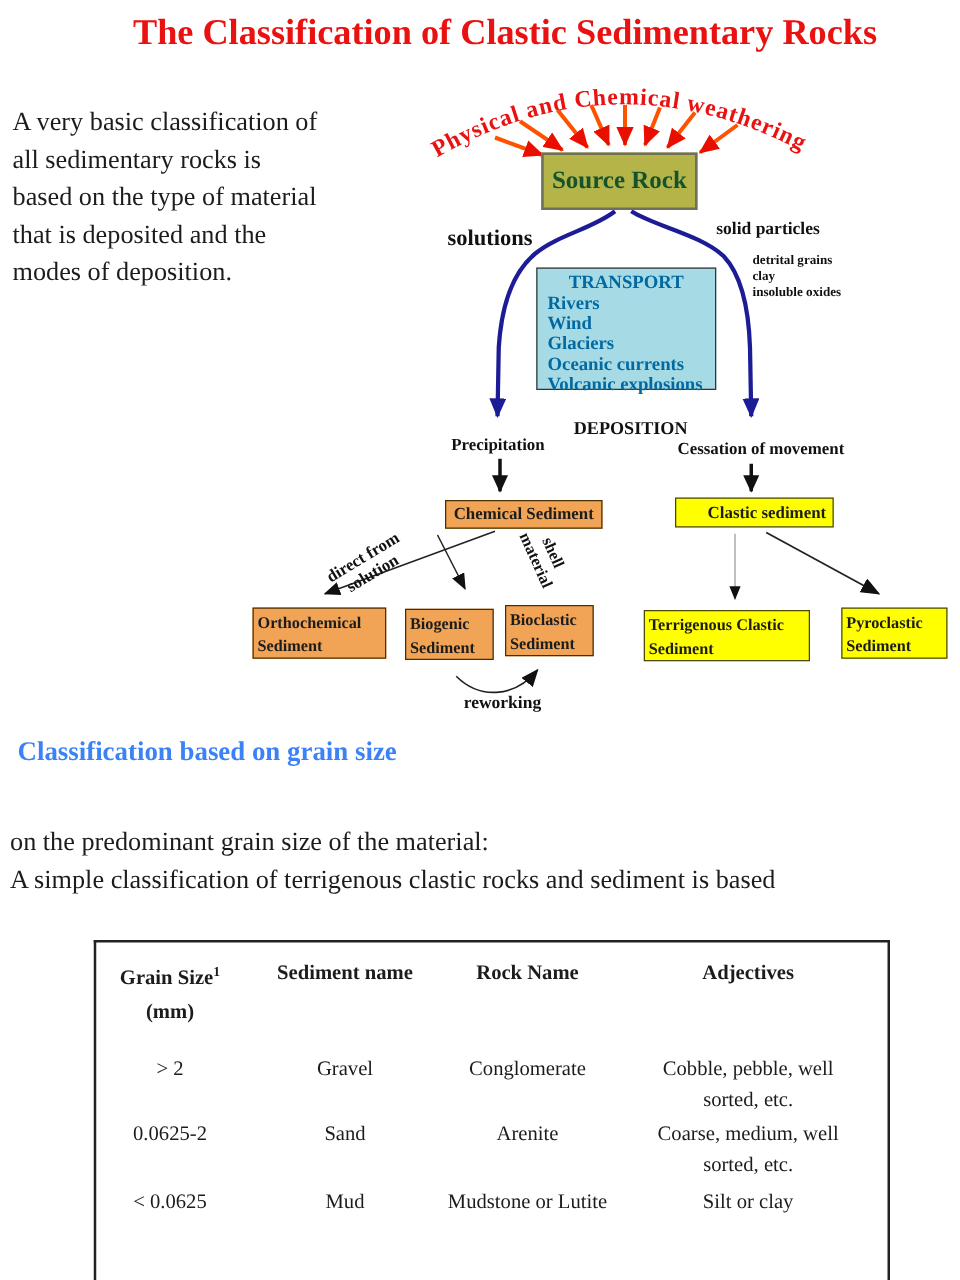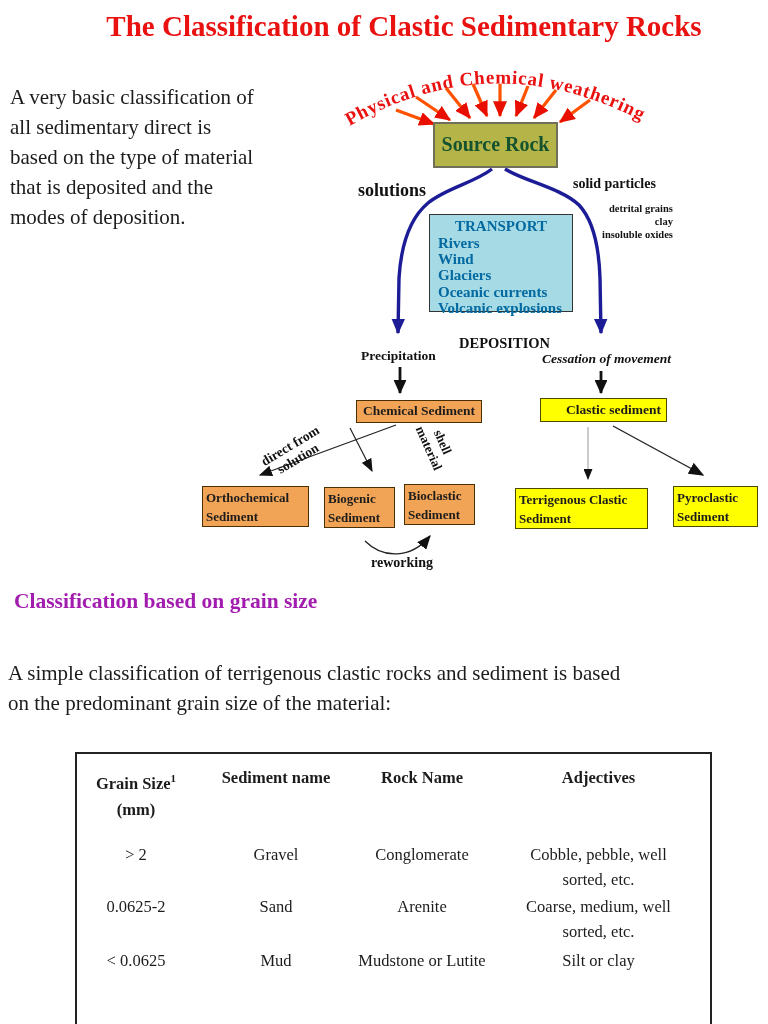--- a/index.html
+++ b/index.html
@@ -13,60 +13,60 @@
   .box{position:absolute;z-index:2;font-weight:bold;box-sizing:border-box;}
   .source-rock{left:433px;top:122px;width:125px;height:46px;background:#b5b449;border:2px solid #70705a;
                font-size:20px;text-align:center;line-height:41px;color:#14532d;}
   .transport{left:429px;top:214px;width:144px;height:98px;background:#a6dae4;border:1.5px solid #333;color:#0369a1;}
   .transport .t-title{text-align:center;font-size:15px;font-weight:bold;margin-top:3px;}
   .transport .t-item{font-size:15px;font-weight:bold;padding-left:8px;line-height:16.2px;}
   .lbl{position:absolute;z-index:2;font-weight:bold;color:#111;white-space:nowrap;}
   .lbl-solutions{left:358px;top:180px;font-size:18px;}
   .lbl-solid{left:573px;top:176px;font-size:14px;}
   .particles{left:602px;top:202px;font-size:10.5px;line-height:13.2px;}
-  .particles div{white-space:nowrap;font-weight:bold;text-align:right;}
+  .particles div{white-space:nowrap;font-weight:bold;}
   .lbl-deposition{left:459px;top:335px;font-size:14.5px;}
   .lbl-precip{left:361px;top:348px;font-size:13.5px;}
-  .lbl-cess{left:542px;top:351px;font-size:13.5px;font-style:italic;}
+  .lbl-cess{left:542px;top:351px;font-size:13.5px;}
   .chem-box{left:332px;top:400px;width:126px;height:23px;background:#f2a456;border:1.5px solid #4a3000;
             font-size:13.5px;text-align:center;line-height:20px;white-space:nowrap;margin-left:24px;}
   .clast-box{left:540px;top:398px;width:127px;height:24px;background:#ffff00;border:1.5px solid #4a4a00;
              font-size:13.5px;text-align:center;line-height:21px;white-space:nowrap;padding-left:20px;}
   .rot-lbl{position:absolute;z-index:2;font-weight:bold;color:#111;text-align:center;font-size:13.5px;line-height:15px;}
   .direct-lbl{left:248px;top:437px;width:92px;transform:rotate(-31deg);}
   .shell-lbl{left:404px;top:430px;width:64px;font-size:13px;transform:rotate(66deg);}
   .leaf{font-size:13px;line-height:18.5px;padding:2px 3px;}
   .orange{background:#f2a456;border:1.5px solid #4a3000;}
   .yellow{background:#ffff00;border:1.5px solid #4a4a00;}
   .ortho{left:202px;top:486px;width:107px;height:41px;}
   .biog{left:324px;top:487px;width:71px;height:41px;}
   .biocl{left:404px;top:484px;width:71px;height:41px;}
   .terr{left:515px;top:488px;width:133px;height:41px;}
   .pyro{left:673px;top:486px;width:85px;height:41px;}
   .lbl-rework{left:371px;top:555px;font-size:14px;}
-  .section-heading{left:14px;top:589px;font-size:21.5px;font-weight:bold;color:#a21caf;}
+  .section-heading{left:14px;top:589px;font-size:21.5px;font-weight:bold;color:#3b82f6;}
   .section-intro{left:8px;top:658px;width:758px;font-size:21px;line-height:30px;}
   .grain-table{left:75px;top:752px;width:633px;height:272px;border:2px solid #222;border-bottom:none;
                display:grid;grid-template-columns:118px 162px 130px 223px;grid-template-rows:88px 52px 54px auto;
                font-size:16.5px;box-sizing:content-box;}
   .cell{text-align:center;line-height:25px;}
   .hcell{font-weight:bold;padding-top:11px;line-height:26px;}
   .adj{padding:0 24px;}
   sup{font-size:11px;}
 </style>
 </head>
 <body>
 
 <div class="page">
 
   <div class="abs title">The Classification of Clastic Sedimentary Rocks</div>
 
   <div class="abs intro">
     <div>A very basic classification of</div>
-    <div>all sedimentary direct is</div>
+    <div>all sedimentary rocks is</div>
     <div>based on the type of material</div>
     <div>that is deposited and the</div>
     <div>modes of deposition.</div>
   </div>
 
   <svg class="overlay" width="768" height="1024" viewBox="0 0 768 1024">
     <defs>
       <marker id="mRed" markerWidth="5" markerHeight="4.4" refX="4.6" refY="2.2" orient="auto">
         <path d="M0,0 L5,2.2 L0,4.4 z" fill="#e90f00"></path>
       </marker>
@@ -150,22 +150,22 @@
   <div class="box leaf orange biog">Biogenic Sediment</div>
   <div class="box leaf orange biocl">Bioclastic Sediment</div>
   <div class="box leaf yellow terr">Terrigenous Clastic Sediment</div>
   <div class="box leaf yellow pyro">Pyroclastic Sediment</div>
 
   <div class="lbl lbl-rework">reworking</div>
 
   <div class="abs section-heading">Classification based on grain size</div>
 
   <div class="abs section-intro">
+    <div>on the predominant grain size of the material:</div>
     <div>A simple classification of terrigenous clastic rocks and sediment is based</div>
-    <div>on the predominant grain size of the material:</div>
   </div>
 
   <div class="abs grain-table">
     <div class="cell hcell">
       <span>Grain Size</span><sup>1</sup><br>
       <span>(mm)</span>
     </div>
     <div class="cell hcell">Sediment name</div>
     <div class="cell hcell">Rock Name</div>
     <div class="cell hcell">Adjectives</div>

